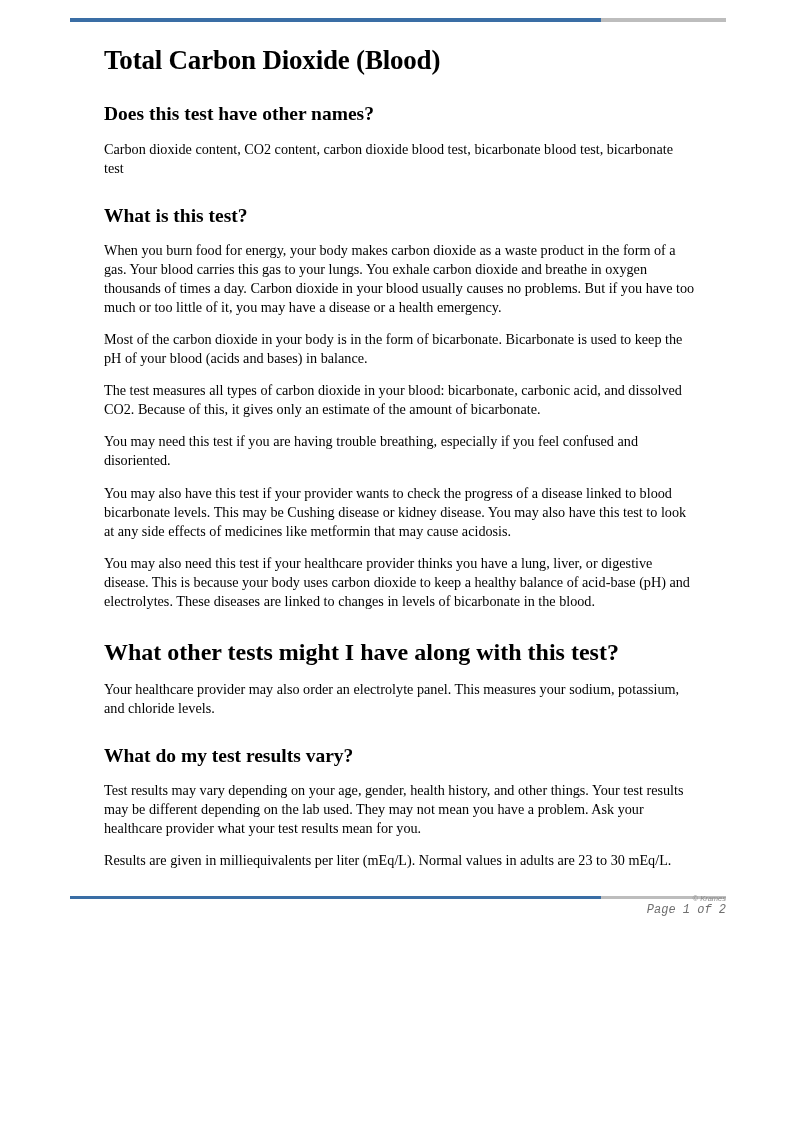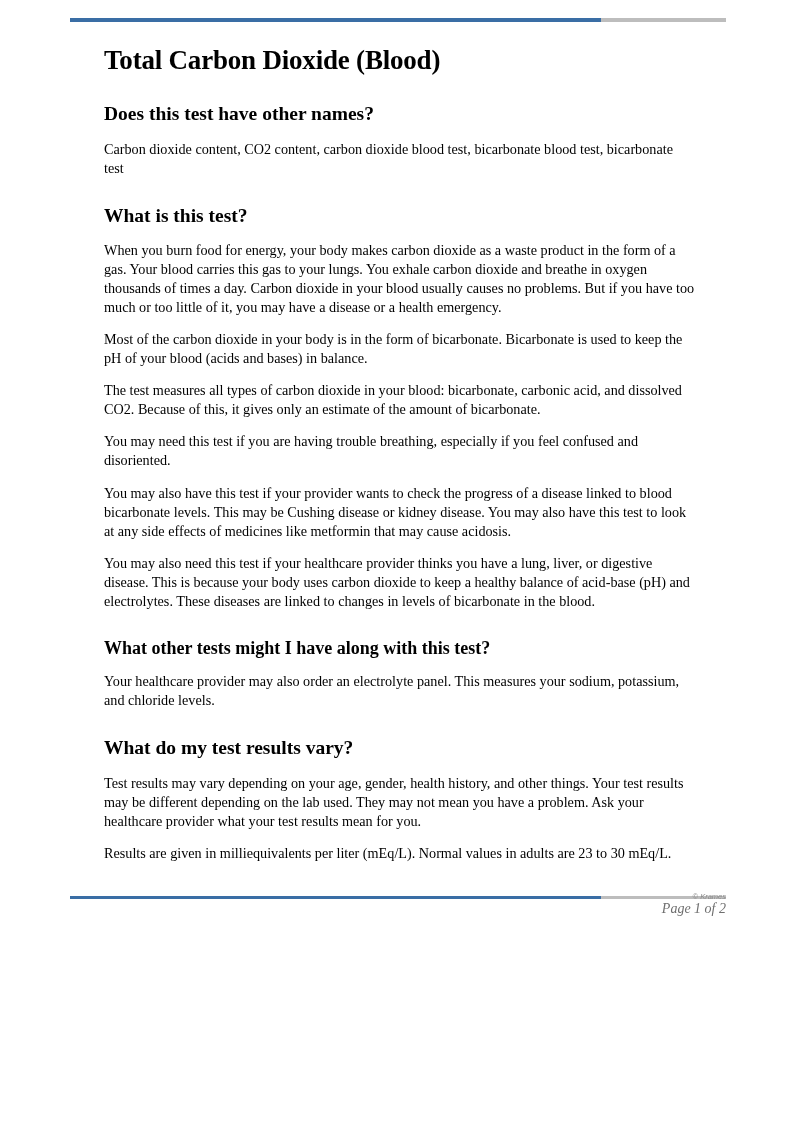--- a/index.html
+++ b/index.html
@@ -55,21 +55,21 @@
     letter-spacing: -0.2px;
   }
   h2.section-heading {
     font-size: 19.5px;
     font-weight: bold;
     margin: 26px 0 0 0;
     padding: 0;
     line-height: 1.25;
   }
   h2.section-heading.smaller {
-    font-size: 18px;
+    font-size: 24px;
   }
   p.para {
     font-size: 14.2px;
     line-height: 1.34;
     margin: 13px 0 0 0;
     padding: 0;
     text-align: left;
   }
   
   .bottom-rule {
@@ -92,24 +92,24 @@
     align-items: flex-end;
     flex-direction: column;
   }
   .footer-left {
     font-size: 7.5px;
     color: #8a8a8a;
     font-style: italic;
     font-family: "Liberation Sans", sans-serif;
   }
   .footer-right {
-    font-size: 14px;
+    font-size: 12px;
     color: #6f6f6f;
     font-style: italic;
-    font-family: Liberation Serif, serif;
+    font-family: Liberation Mono, monospace;
   }
 </style>
 </head>
 <body>
 
 <div class="page">
 
   <div class="top-rule">
     <div class="rule-blue"></div>
     <div class="rule-gray"></div>

